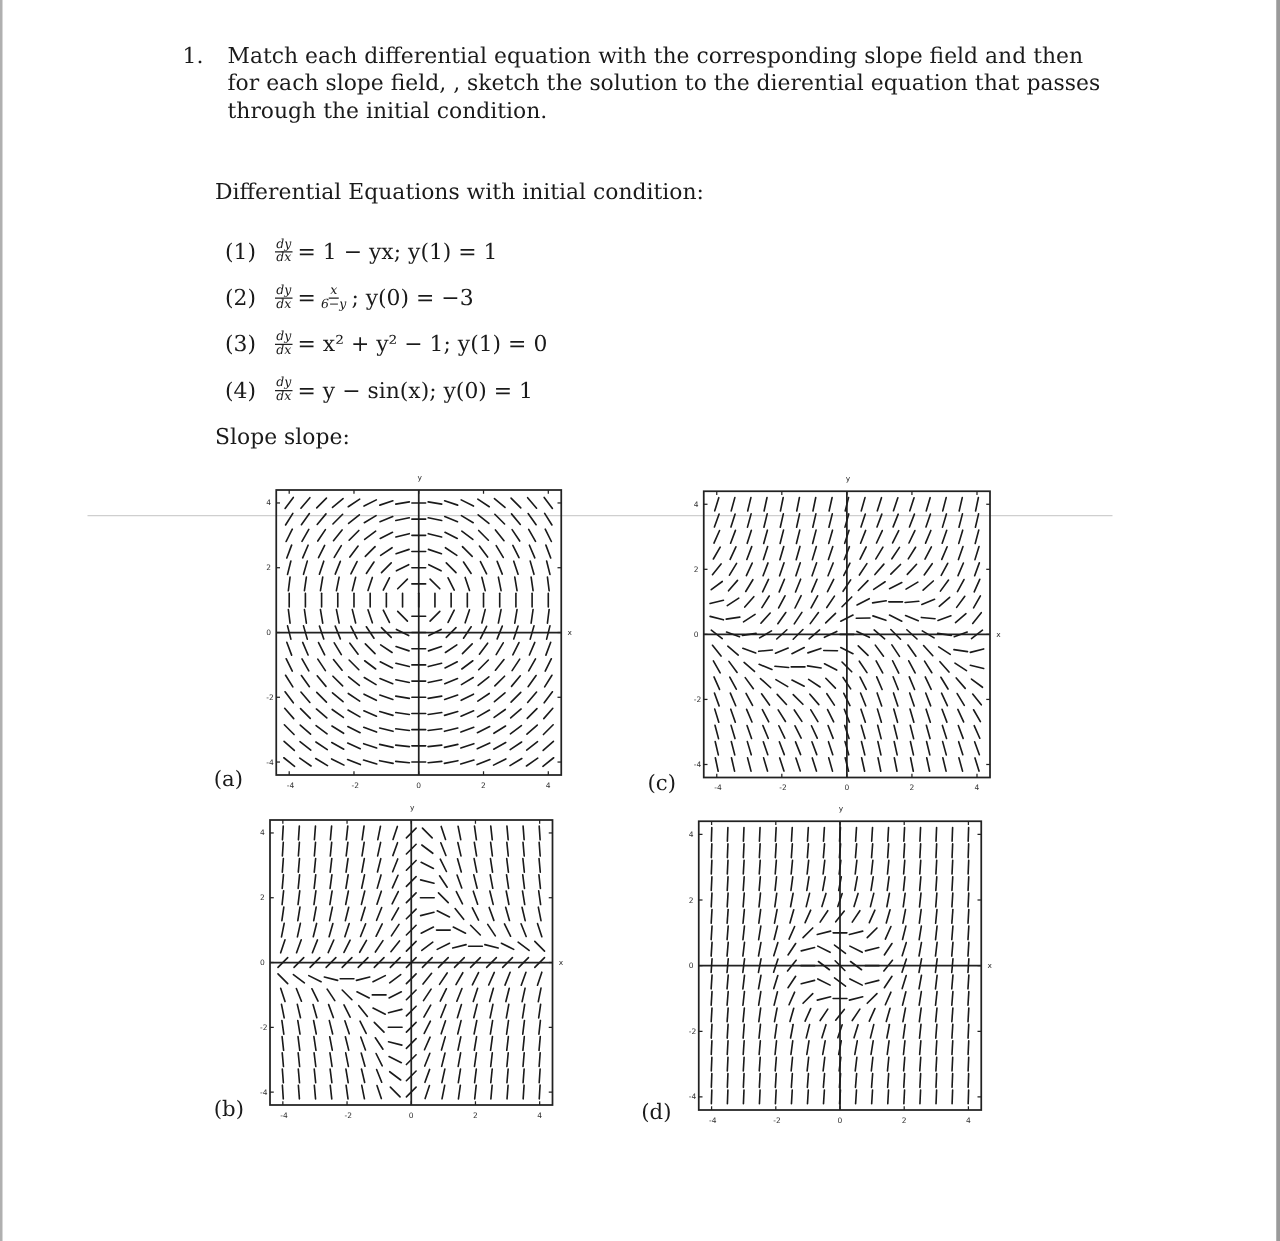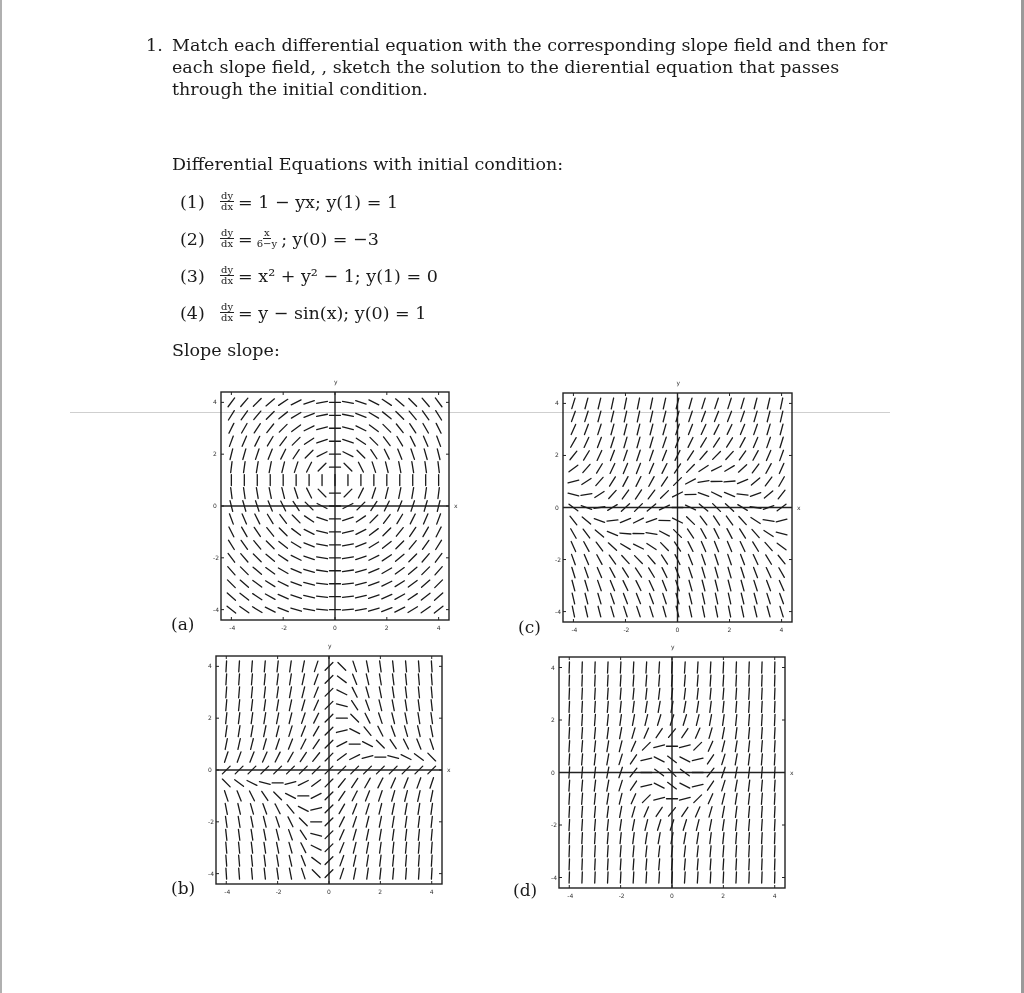--- a/index.html
+++ b/index.html
@@ -2,45 +2,45 @@
 <html><head>
 <meta charset="utf-8">
 <style>
   html,body{margin:0;padding:0;background:#ffffff;}
   body{width:1024px;height:993px;position:relative;overflow:hidden;font-family:"DejaVu Serif","Liberation Serif",serif;color:#1a1a1a;}
   .page-edge{position:absolute;right:0;top:0;width:3px;height:993px;background:#9a9a9a;}
   .page-edge-left{position:absolute;left:0;top:0;width:2px;height:993px;background:#b0b0b0;}
   .fold-line{position:absolute;left:70px;top:412px;width:820px;height:1px;background:#cfcfcf;}
   .problem{position:absolute;left:146px;top:34px;width:750px;font-size:17.5px;line-height:22px;}
   .problem .num{position:absolute;left:0;top:0;}
-  .problem .body{margin-left:26px;}
+  .problem .body{margin-left:36px;}
   .section-title{position:absolute;left:172px;font-size:17.5px;}
   .eq-list{position:absolute;left:180px;top:183px;font-size:17.5px;}
   .eq{height:37px;display:flex;align-items:center;white-space:nowrap;}
   .eq .lbl{width:36px;}
-  .frac{display:inline-flex;flex-direction:column;align-items:center;font-size:10px;line-height:10px;margin:0 4px;vertical-align:middle;}
+  .frac{display:inline-flex;flex-direction:column;align-items:center;font-size:10px;line-height:10px;margin:0 4px;font-style:italic;vertical-align:middle;}
   .frac .top{border-bottom:1px solid #222;padding:0 1px;}
   .rhs{font-style:normal;}
   .plot{position:absolute;}
   .plot-label{position:absolute;font-size:17px;}
   svg text{font-family:"DejaVu Sans","Liberation Sans",sans-serif;}
 </style>
 </head>
 <body>
 
 <div class="page-edge-left"></div>
 <div class="page-edge"></div>
 <div class="fold-line"></div>
 
 <div class="problem">
   <span class="num">1.</span>
   <div class="body">Match each differential equation with the corresponding slope field and then for each slope field, , sketch the solution to the dierential equation that passes through the initial condition.</div>
 </div>
 
-<div class="section-title" style="top:154px">Differential Equations with initial condition:</div>
+<div class="section-title" style="top:144px">Differential Equations with initial condition:</div>
 
 <div class="eq-list">
   <div class="eq">
     <span class="lbl">(1)</span>
     <span class="frac">
         <span class="top">dy</span>
         <span>dx</span>
       </span>
     <span class="rhs">= 1 − yx; y(1) = 1</span>
   </div>

